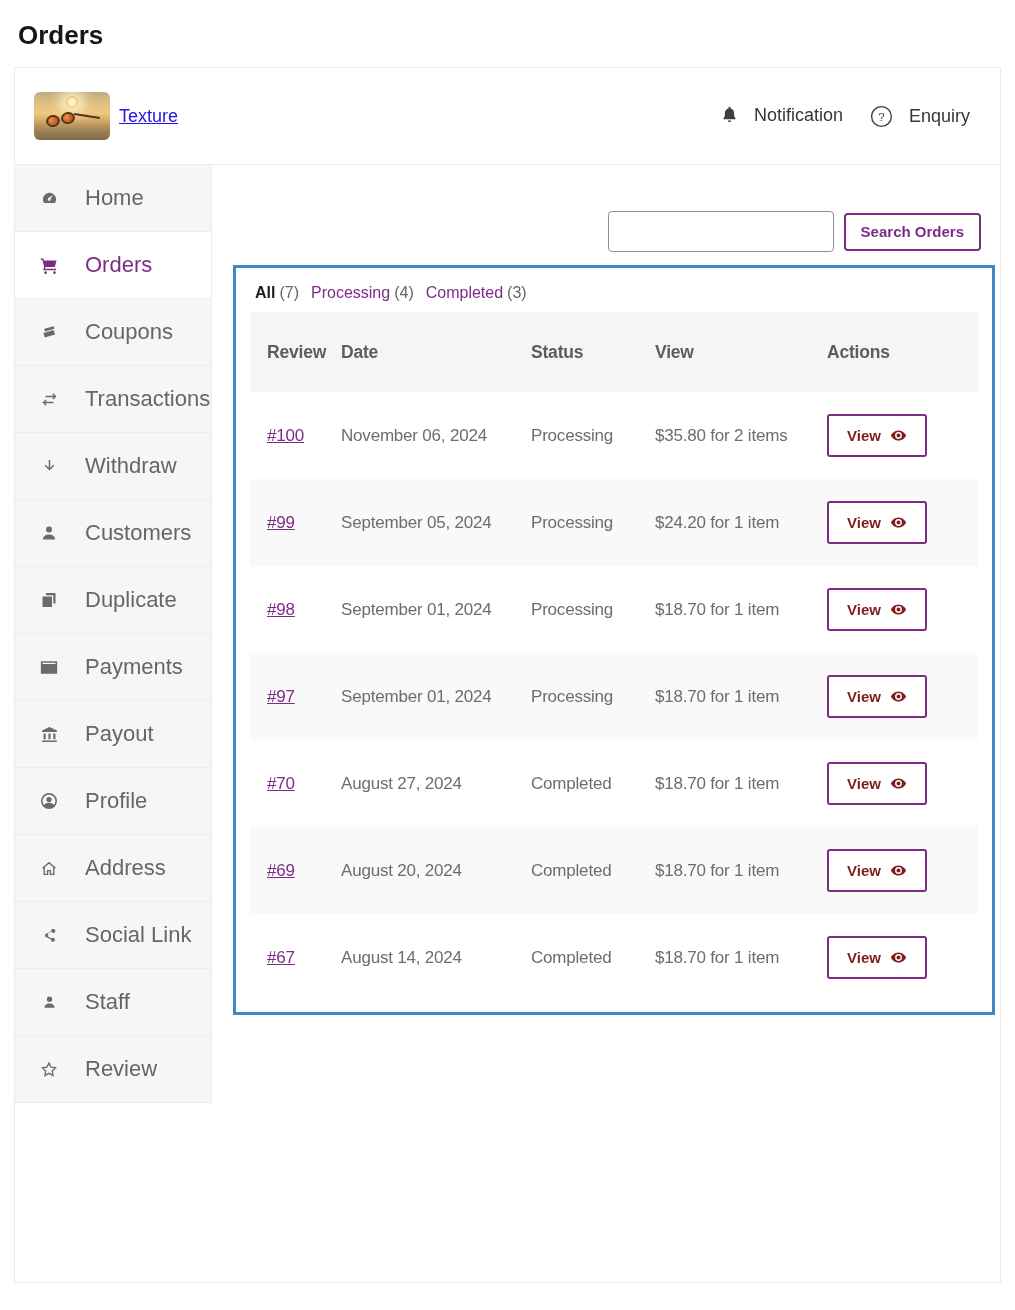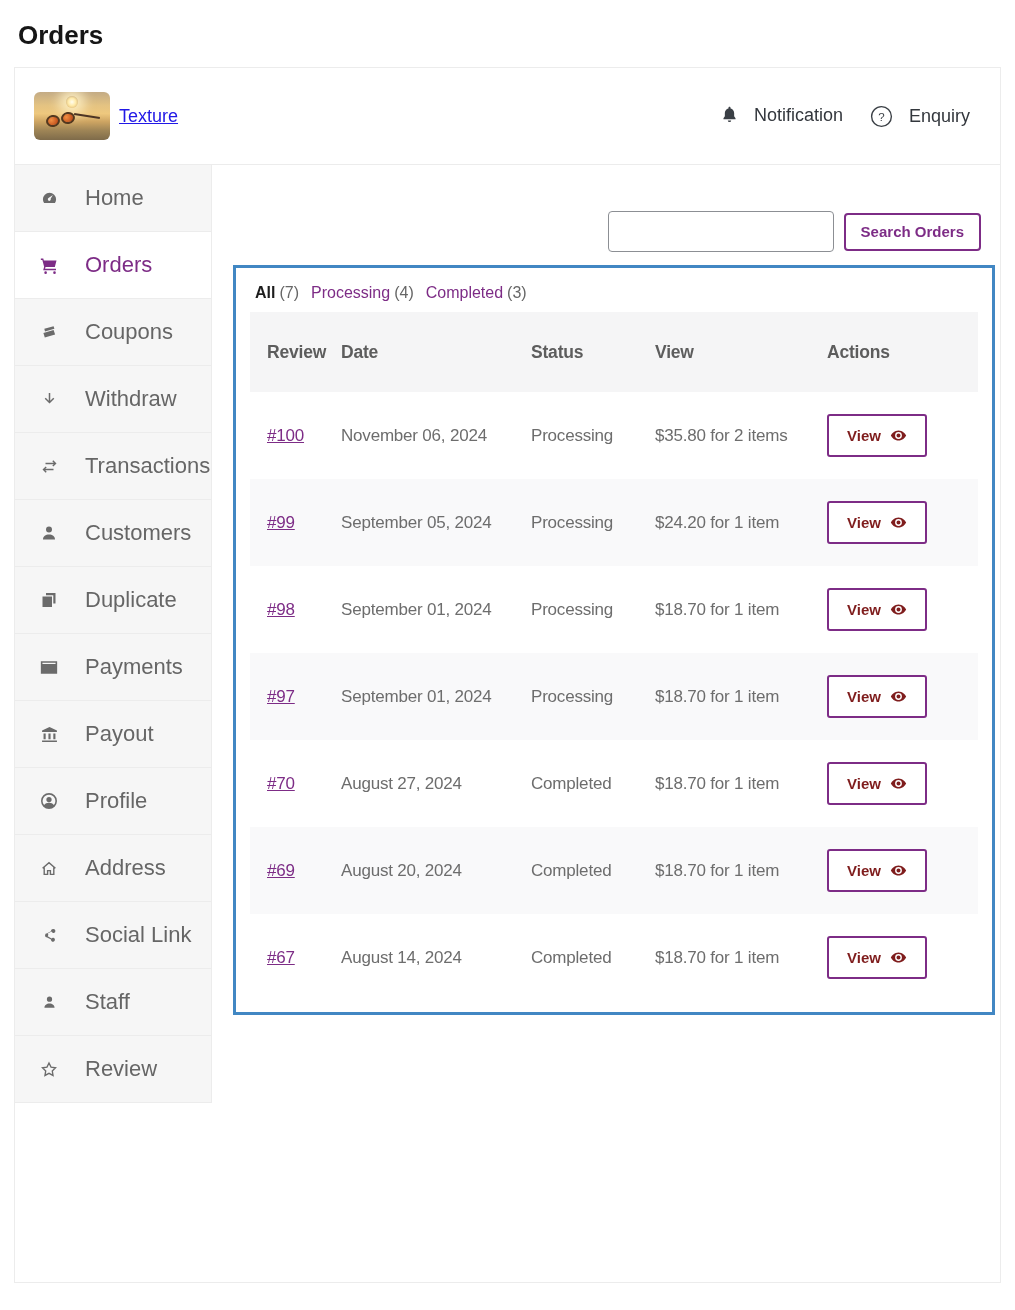--- a/index.html
+++ b/index.html
@@ -160,33 +160,33 @@
         <div class="sidebar-item">
           <span class="s-icon">
             <svg width="17" height="16" viewBox="0 0 16 16">
               <path fill="currentColor" d="M2.8 4.8l9.3-2.6.8 2.5-9.4 2.7-.7-2.6zm-.9 4.1l10.2-3 1.5 4.6L3.3 13.6 1.9 8.9z"></path>
             </svg>
           </span>
           <span class="s-label">Coupons</span>
         </div>
         <div class="sidebar-item">
           <span class="s-icon">
+            <svg width="17" height="15" viewBox="0 0 16 15">
+              <path fill="currentColor" d="M4 3.8h8.3L10.8 2.3l1-1 3.2 3.2-3.2 3.1-1-1 1.5-1.4H4V3.8zM12 11.2H3.7l1.5 1.5-1 1L1 10.5l3.2-3.1 1 1-1.5 1.4H12v1.4z"></path>
+            </svg>
+          </span>
+          <span class="s-label">Transactions</span>
+        </div>
+        <div class="sidebar-item">
+          <span class="s-icon">
             <svg width="15" height="16" viewBox="0 0 16 16">
               <path fill="currentColor" d="M7.2 1.5h1.6v8.4l3.2-3.2 1.1 1.1L8 12.9 2.9 7.8 4 6.7l3.2 3.2V1.5z"></path>
             </svg>
           </span>
           <span class="s-label">Withdraw</span>
-        </div>
-        <div class="sidebar-item">
-          <span class="s-icon">
-            <svg width="17" height="15" viewBox="0 0 16 15">
-              <path fill="currentColor" d="M4 3.8h8.3L10.8 2.3l1-1 3.2 3.2-3.2 3.1-1-1 1.5-1.4H4V3.8zM12 11.2H3.7l1.5 1.5-1 1L1 10.5l3.2-3.1 1 1-1.5 1.4H12v1.4z"></path>
-            </svg>
-          </span>
-          <span class="s-label">Transactions</span>
         </div>
         <div class="sidebar-item">
           <span class="s-icon">
             <svg width="16" height="16" viewBox="0 0 16 16">
               <path fill="currentColor" d="M8 7.6a3 3 0 1 0 0-6 3 3 0 0 0 0 6zm-6 6.9c0-3 2.7-4.9 6-4.9s6 1.9 6 4.9H2z"></path>
             </svg>
           </span>
           <span class="s-label">Customers</span>
         </div>
         <div class="sidebar-item">

